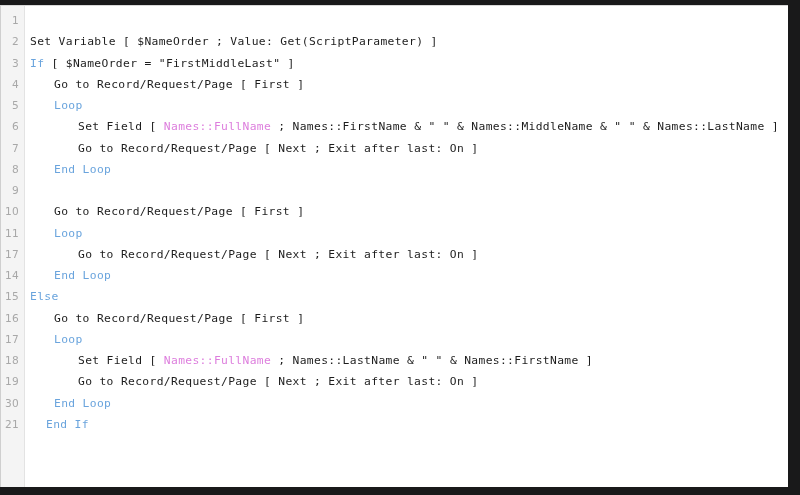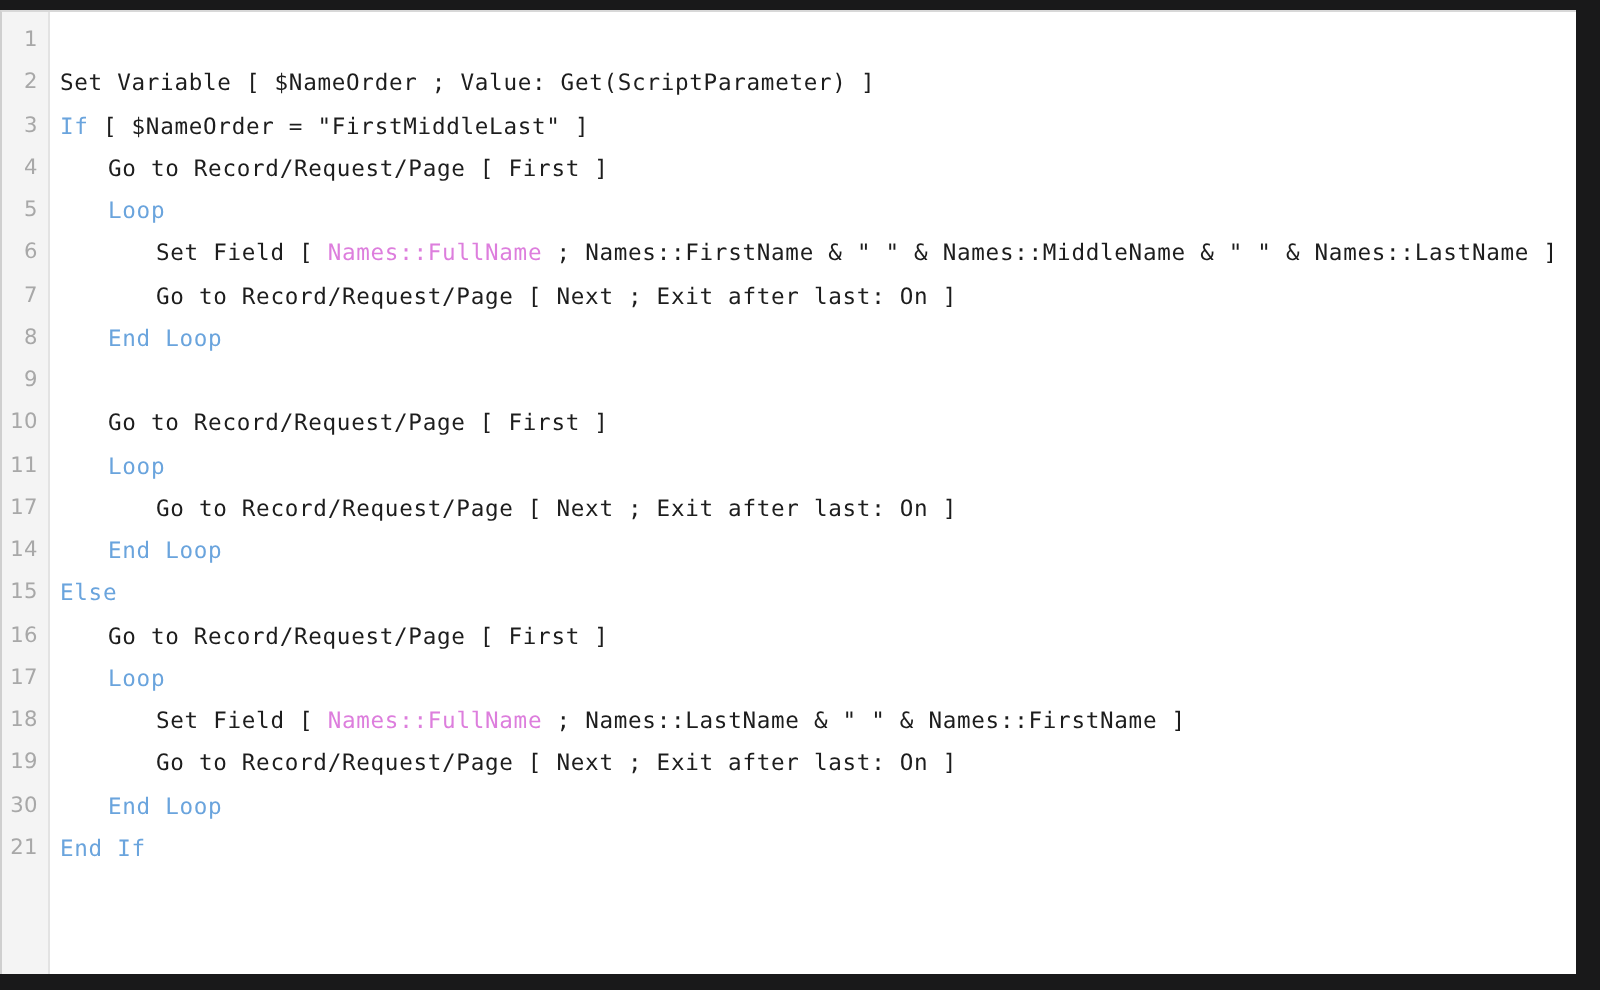--- a/index.html
+++ b/index.html
@@ -107,16 +107,16 @@
         <div class="code-line"><span class="line-number">10</span><span class="line-code" style="margin-left: 24px;"><span class="tok-plain">Go to Record/Request/Page [ First ]</span></span></div>
         <div class="code-line"><span class="line-number">11</span><span class="line-code" style="margin-left: 24px;"><span class="tok-kw">Loop</span></span></div>
         <div class="code-line"><span class="line-number">17</span><span class="line-code" style="margin-left: 48px;"><span class="tok-plain">Go to Record/Request/Page [ Next ; Exit after last: On ]</span></span></div>
         <div class="code-line"><span class="line-number">14</span><span class="line-code" style="margin-left: 24px;"><span class="tok-kw">End Loop</span></span></div>
         <div class="code-line"><span class="line-number">15</span><span class="line-code" style="margin-left: 0px; text-align: right;"><span class="tok-kw">Else</span></span></div>
         <div class="code-line"><span class="line-number">16</span><span class="line-code" style="margin-left: 24px;"><span class="tok-plain">Go to Record/Request/Page [ First ]</span></span></div>
         <div class="code-line"><span class="line-number">17</span><span class="line-code" style="margin-left: 24px;"><span class="tok-kw">Loop</span></span></div>
         <div class="code-line"><span class="line-number">18</span><span class="line-code" style="margin-left: 48px;"><span class="tok-plain">Set Field [ </span><span class="tok-field">Names::FullName</span><span class="tok-plain"> ; Names::LastName &amp; " " &amp; Names::FirstName ]</span></span></div>
         <div class="code-line"><span class="line-number">19</span><span class="line-code" style="margin-left: 48px;"><span class="tok-plain">Go to Record/Request/Page [ Next ; Exit after last: On ]</span></span></div>
         <div class="code-line"><span class="line-number">30</span><span class="line-code" style="margin-left: 24px;"><span class="tok-kw">End Loop</span></span></div>
-        <div class="code-line"><span class="line-number">21</span><span class="line-code" style="margin-left: 0px; text-align: center;"><span class="tok-kw">End If</span></span></div>
+        <div class="code-line"><span class="line-number">21</span><span class="line-code" style="margin-left: 16px; text-align: center;"><span class="tok-kw">End If</span></span></div>
       </div>
   </div>
 </div>
 
 </body></html>

